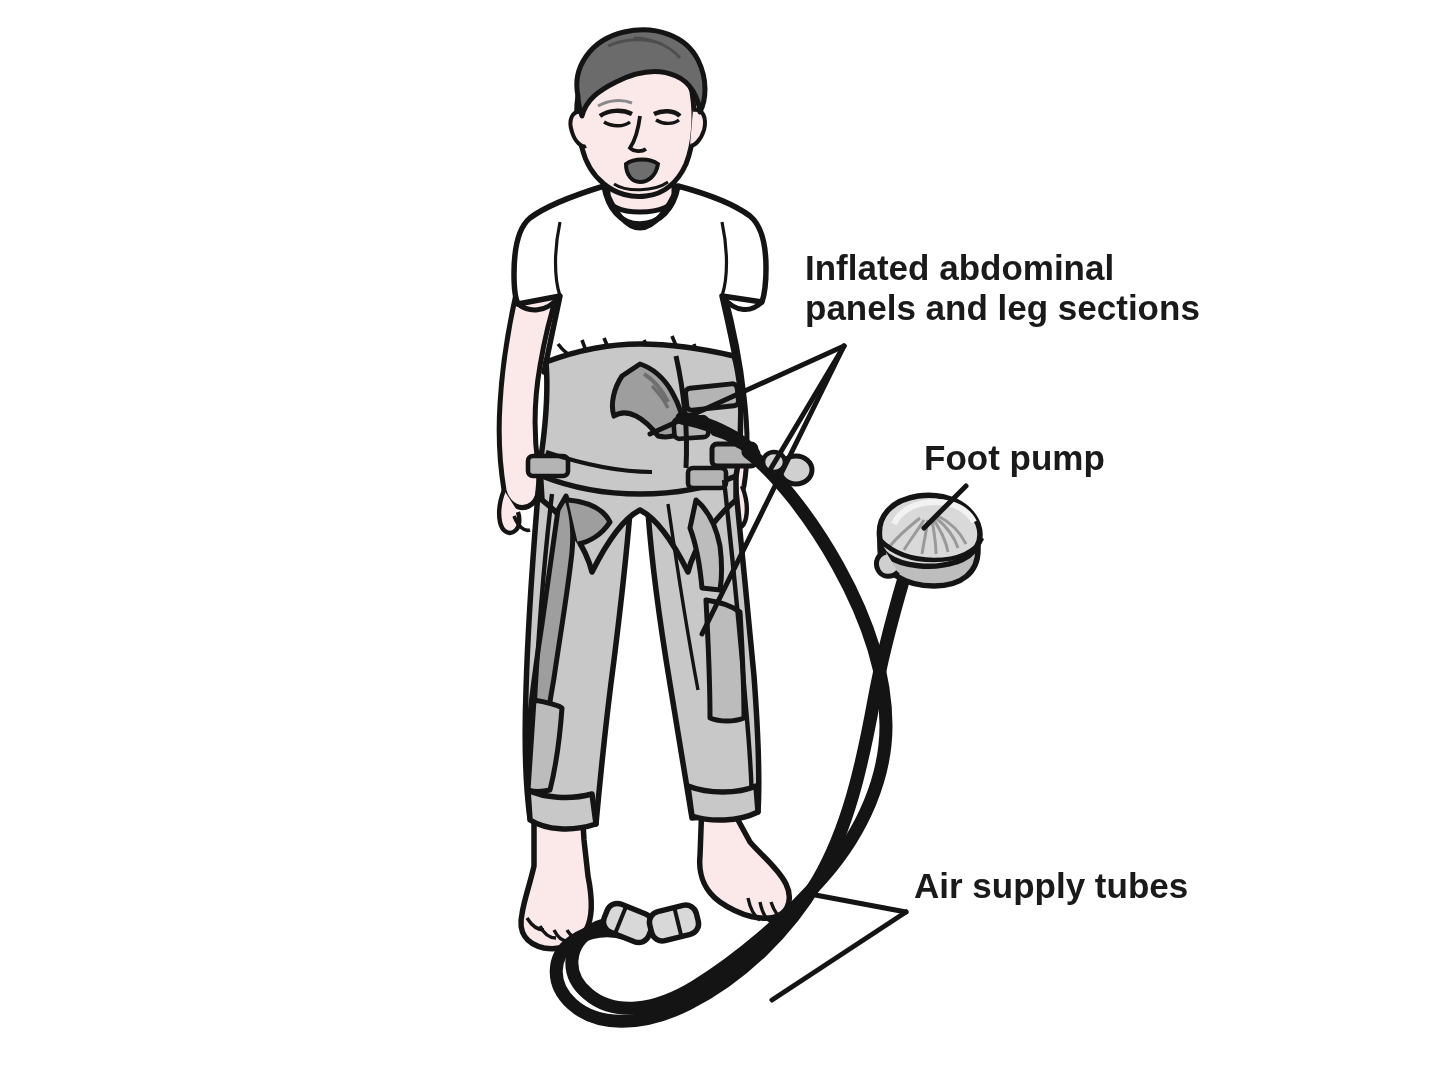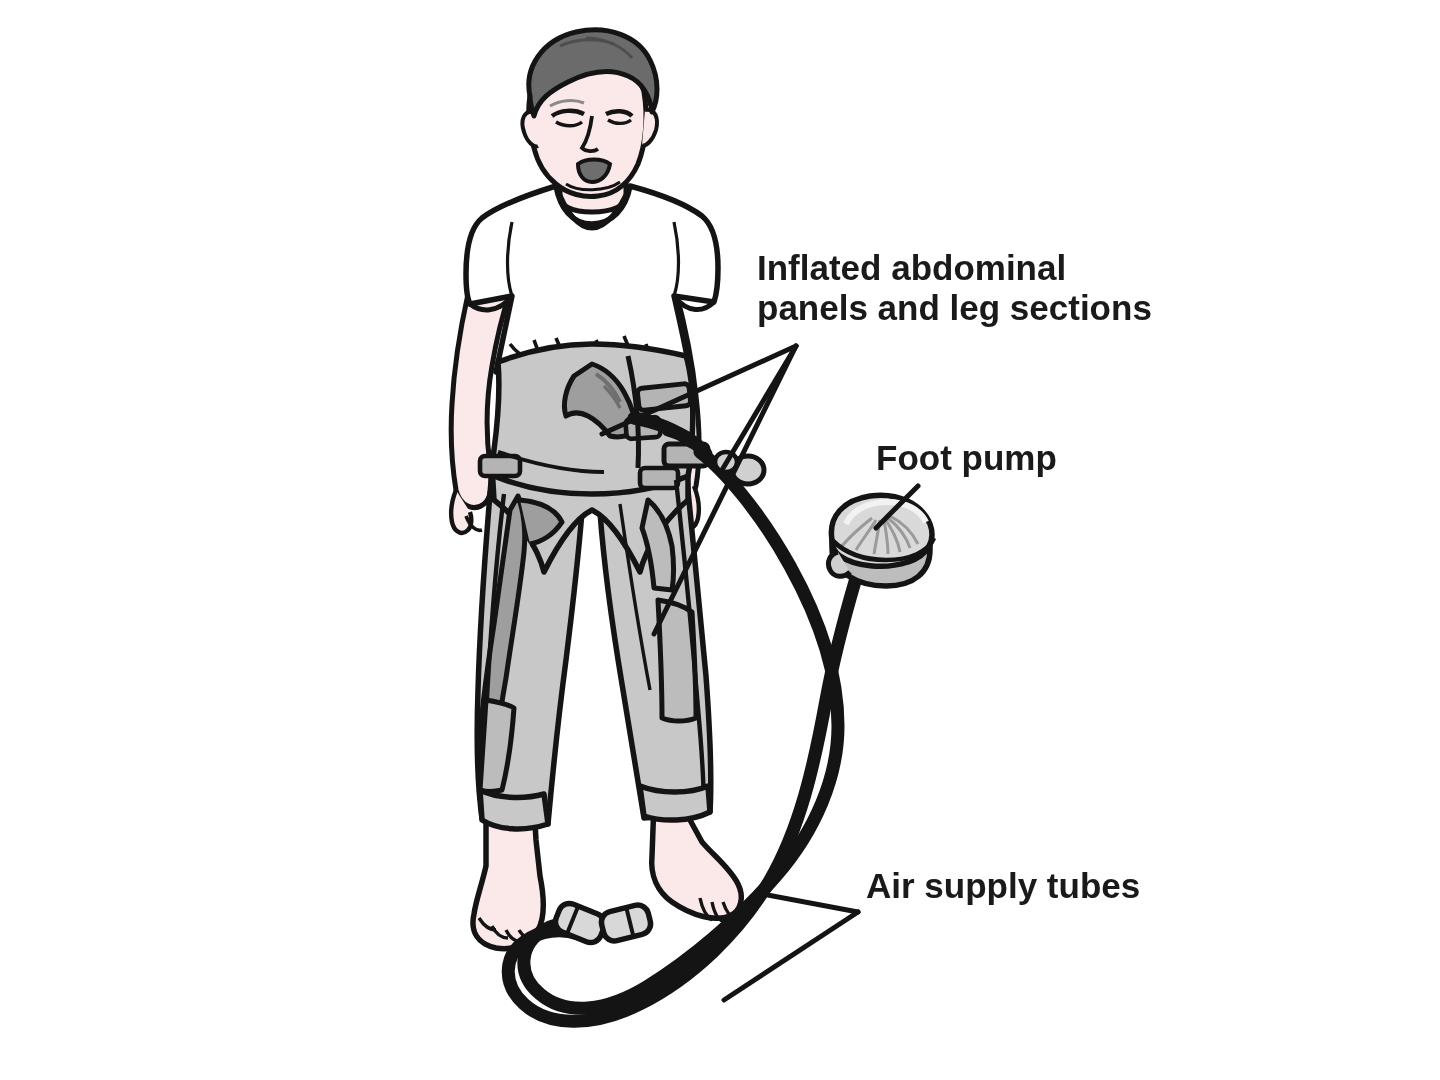--- a/index.html
+++ b/index.html
@@ -13,20 +13,21 @@
     height: 1080px;
     font-family: "Liberation Sans", sans-serif;
     overflow: hidden;
     position: relative;
   }
   #figure-root {
     position: relative;
     width: 1246px;
     height: 1080px;
     background: #ffffff;
+    margin-left: 48px;
   }
   #diagram-svg {
     display: block;
     width: 1440px;
     height: 1080px;
   }
   .label-text {
     font-family: "Liberation Sans", sans-serif;
     font-weight: 700;
     fill: #1a1a1a;

